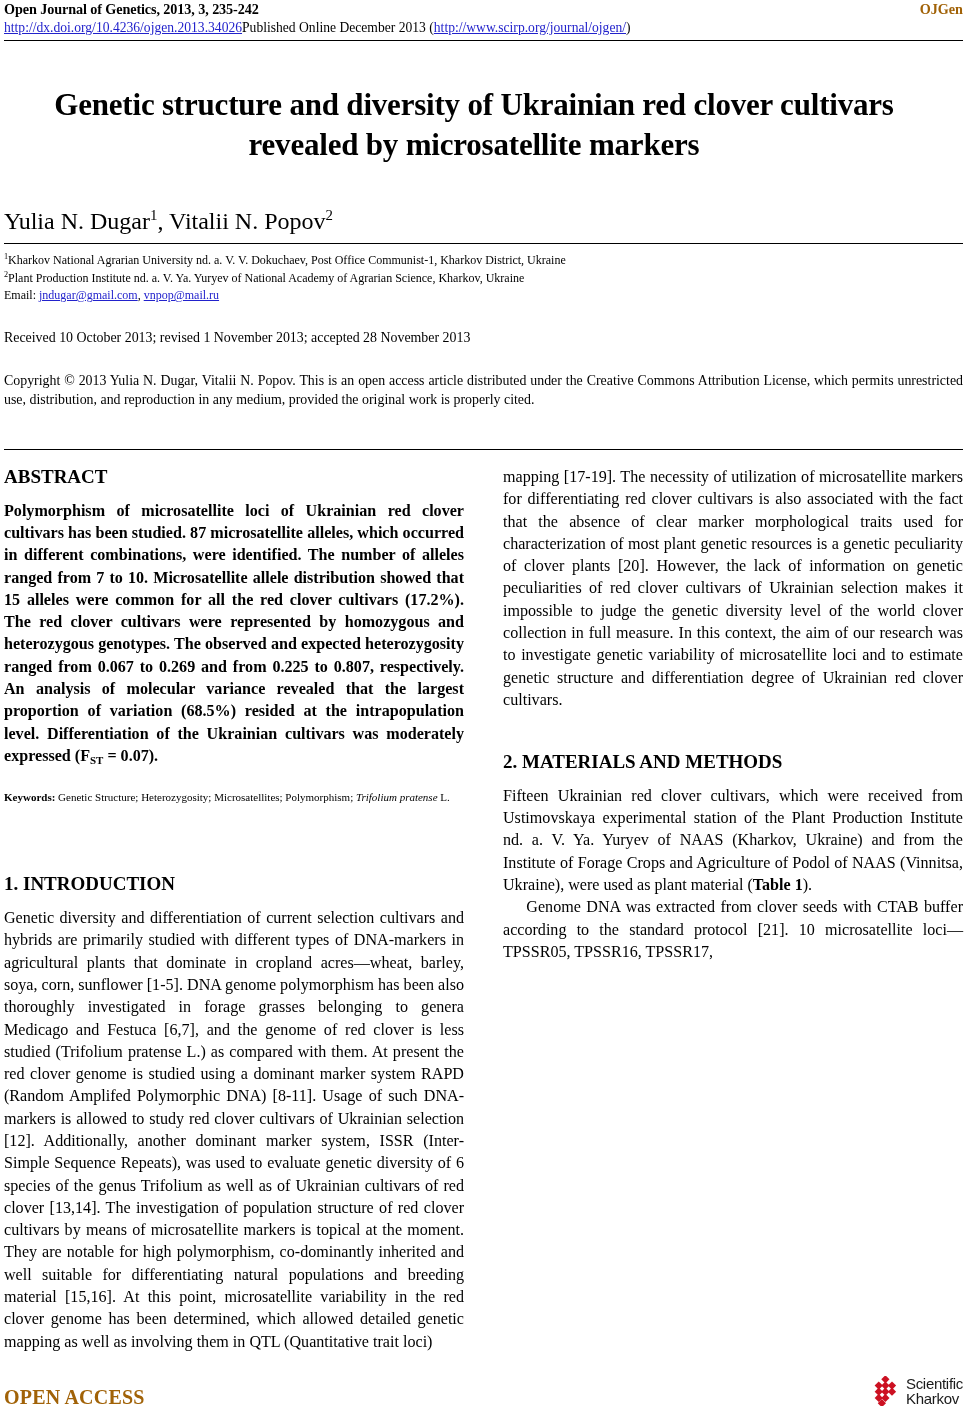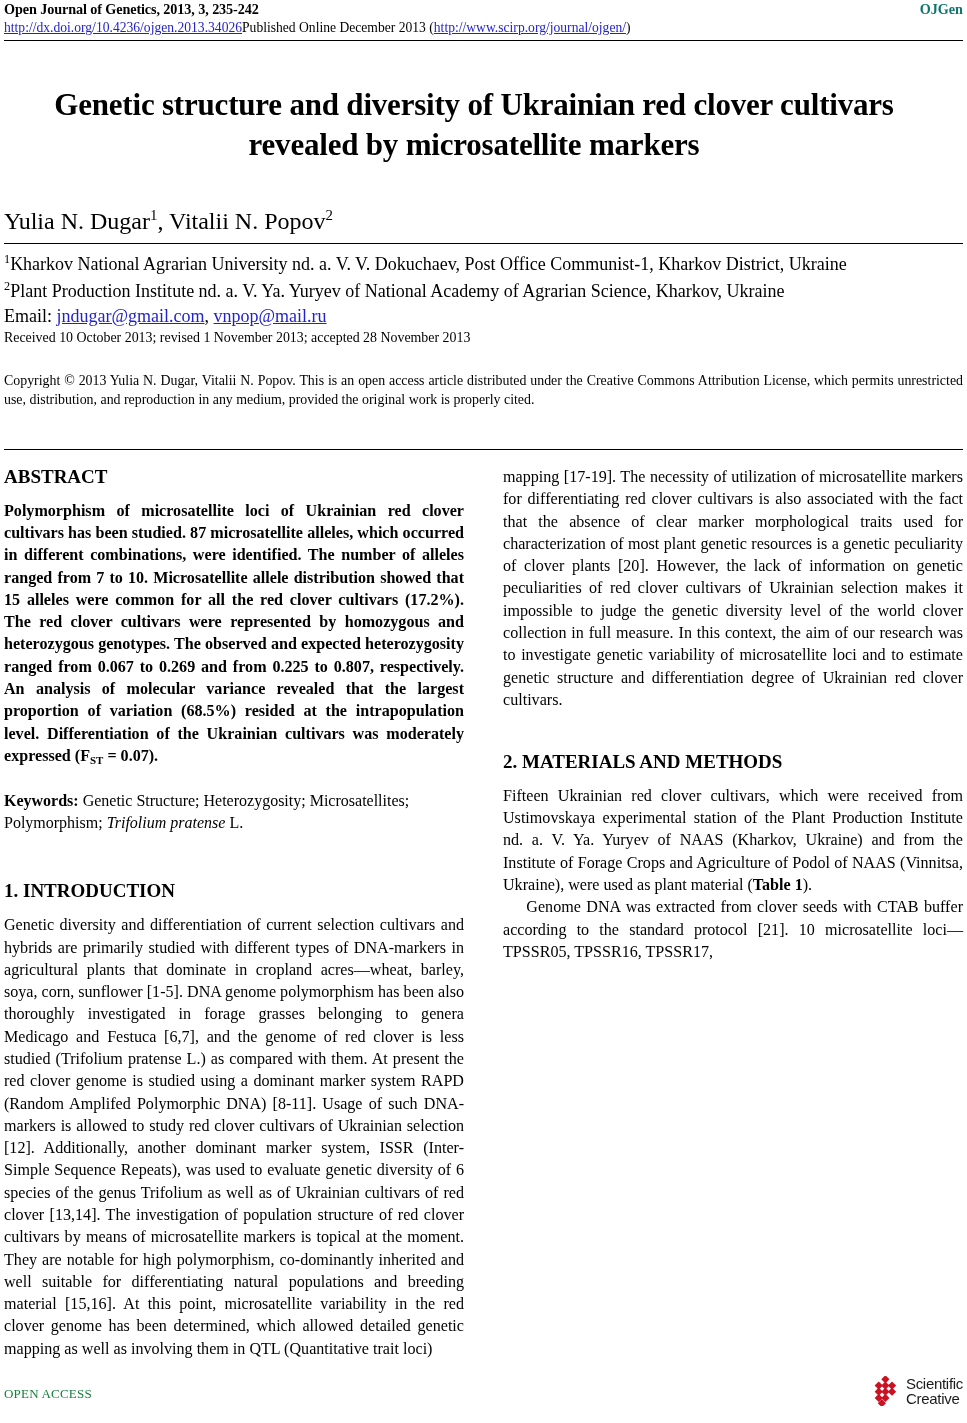--- a/index.html
+++ b/index.html
@@ -40,21 +40,21 @@
     font-weight: bold;
     font-size: 14.2px;
     letter-spacing: -0.1px;
     white-space: nowrap;
   }
   .runhead-journal {
     position: absolute;
     right: 0; top: 1px;
     font-weight: bold;
     font-size: 14.2px;
-    color: #0f766e;
+    color: #a16207;
     white-space: nowrap;
   }
   .runhead-doiline {
     position: absolute;
     left: 0; top: 20px;
     font-size: 13.6px;
     white-space: nowrap;
   }
   .lnk {
     color: #2222cc;
@@ -101,21 +101,21 @@
     height: 1px;
     background: #000;
   }
 
   
   .affils {
     position: absolute;
     left: 0;
     top: 251px;
     width: 959px;
-    font-size: 18px;
+    font-size: 12px;
     line-height: 1.42;
   }
   .affils .aff sup { font-size: 0.68em; vertical-align: super; }
 
   .received {
     position: absolute;
     left: 0;
     top: 330px;
     font-size: 13.9px;
   }
@@ -156,47 +156,47 @@
   .abstract-body {
     font-size: 16.1px;
     font-weight: bold;
     line-height: 1.385;
     text-align: justify;
     text-justify: inter-word;
     margin: 0;
   }
   .abstract-body sub { font-size: 0.68em; vertical-align: baseline; position: relative; top: 3px; }
   .keywords {
-    font-size: 16px;
+    font-size: 11px;
     line-height: 1.385;
     margin: 23px 0 0 0;
   }
   .keywords b { font-weight: bold; }
   .keywords i { font-style: italic; }
 
   .body-p {
     font-size: 16.1px;
     line-height: 1.385;
     text-align: justify;
     text-justify: inter-word;
     margin: 0;
   }
   .body-p.indent { text-indent: 1.45em; }
   .body-p b { font-weight: bold; }
 
-  h2.sec.intro { margin-top: 46px; }
+  h2.sec.intro { margin-top: 68px; }
 
   
   .footer-oa {
     position: absolute;
     left: 0;
     top: 1386px;
-    font-size: 13px;
-    font-weight: normal;
-    color: #15803d;
+    font-size: 20px;
+    font-weight: bold;
+    color: #a16207;
     letter-spacing: 0.2px;
   }
   .footer-logo {
     position: absolute;
     right: 0px;
     top: 1376px;
     display: flex;
     align-items: center;
     gap: 5px;
   }
@@ -274,21 +274,21 @@
             <rect x="13" y="14.5" width="6.6" height="6.6" transform="rotate(45 16.3 17.8)"></rect>
             <rect x="20.5" y="14.5" width="6.6" height="6.6" transform="rotate(45 23.8 17.8)"></rect>
             <rect x="5.5" y="21.5" width="6.6" height="6.6" transform="rotate(45 8.8 24.8)"></rect>
             <rect x="13" y="21.5" width="6.6" height="6.6" transform="rotate(45 16.3 24.8)"></rect>
             <rect x="9" y="27.5" width="6.6" height="6.6" transform="rotate(45 12.3 30.8)"></rect>
           </g>
         </svg>
       </span>
       <span class="logo-text">
         <span style="display:block">Scientific</span>
-        <span style="display:block">Creative</span>
+        <span style="display:block">Kharkov</span>
       </span>
     </div>
 
     <div class="col col-right">
         <p class="body-p">mapping [17-19]. The necessity of utilization of microsatellite markers for differentiating red clover cultivars is also associated with the fact that the absence of clear marker morphological traits used for characterization of most plant genetic resources is a genetic peculiarity of clover plants [20]. However, the lack of information on genetic peculiarities of red clover cultivars of Ukrainian selection makes it impossible to judge the genetic diversity level of the world clover collection in full measure. In this context, the aim of our research was to investigate genetic variability of microsatellite loci and to estimate genetic structure and differentiation degree of Ukrainian red clover cultivars.</p>
         <h2 class="sec" style="margin-top:40px">2. MATERIALS AND METHODS</h2>
         <p class="body-p"><span>Fifteen Ukrainian red clover cultivars, which were received from Ustimovskaya experimental station of the Plant Production Institute nd. a. V. Ya. Yuryev of NAAS (Kharkov, Ukraine) and from the Institute of Forage Crops and Agriculture of Podol of NAAS (Vinnitsa, Ukraine), were used as plant material (</span><b>Table 1</b><span>).</span></p>
         <p class="body-p indent">Genome DNA was extracted from clover seeds with CTAB buffer according to the standard protocol [21]. 10 microsatellite loci—TPSSR05, TPSSR16, TPSSR17,</p>
       </div>
 

